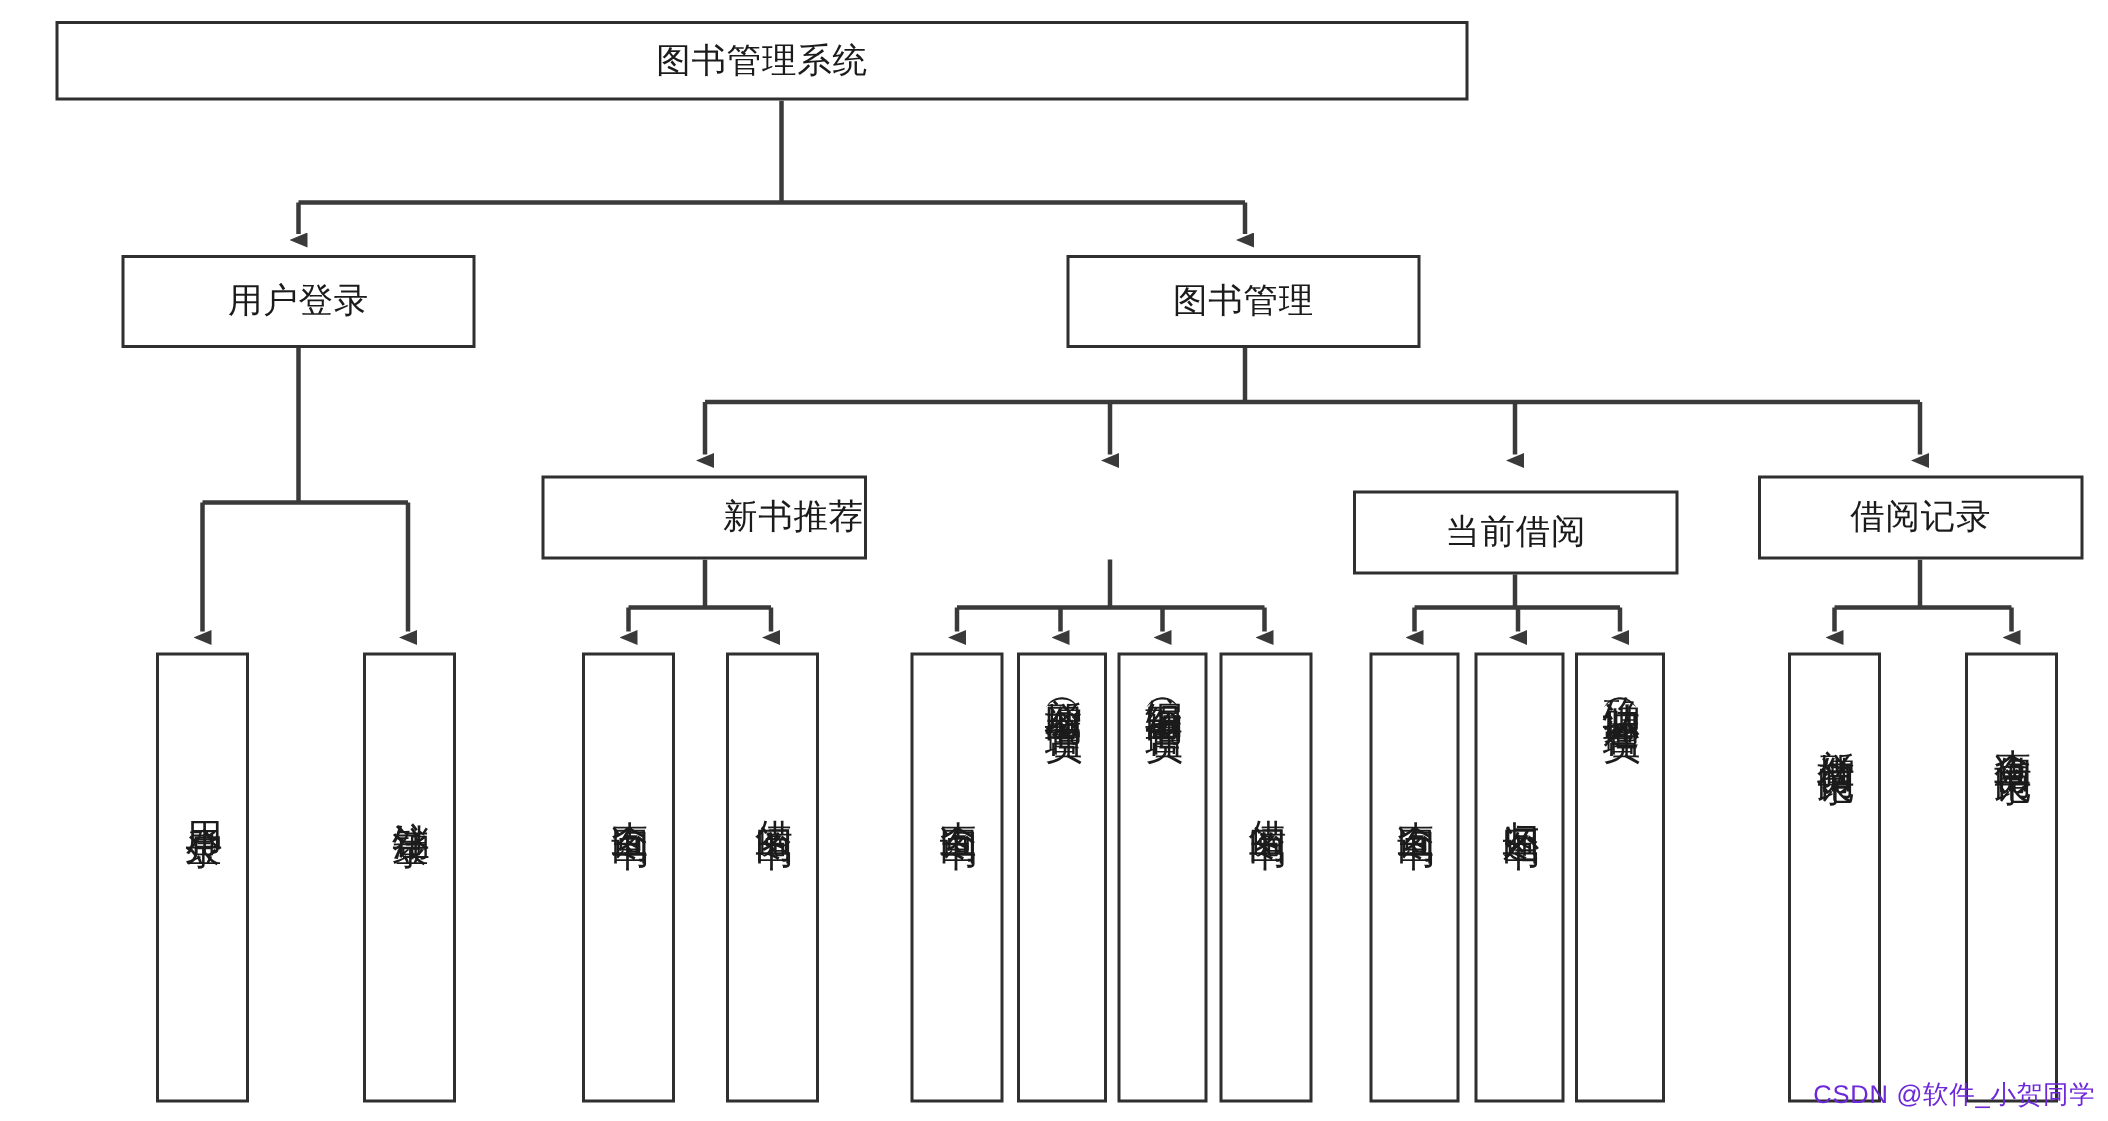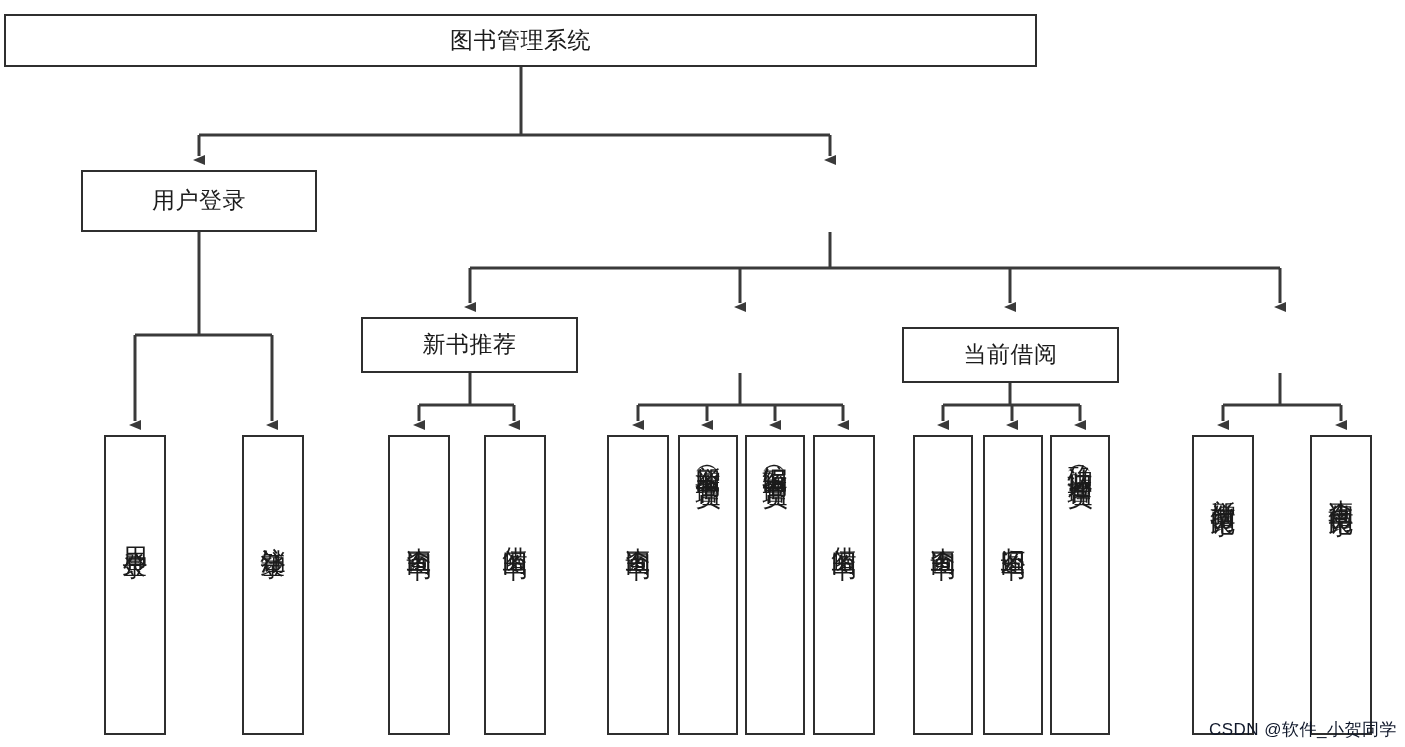--- a/index.html
+++ b/index.html
@@ -59,21 +59,21 @@
     font-size: 25px;
     line-height: 1.0;
     letter-spacing: 3px;
     white-space: nowrap;
   }
   .watermark {
     position: absolute;
     right: 8px;
     bottom: 6px;
     font-size: 17px;
-    color: #0f172a;
+    color: #6d28d9;
     z-index: 5;
     white-space: nowrap;
     letter-spacing: 0.5px;
   }
 </style>
 </head>
 <body>
 
 <div id="canvas">
 
@@ -120,33 +120,39 @@
       <path d="M 1012 405 L 1012 421" marker-end="url(#arrow)"></path>
       <path d="M 1080 405 L 1080 421" marker-end="url(#arrow)"></path>
 
       <path d="M 1280 373 L 1280 405"></path>
       <path d="M 1223 405 L 1341 405"></path>
       <path d="M 1223 405 L 1223 421" marker-end="url(#arrow)"></path>
       <path d="M 1341 405 L 1341 421" marker-end="url(#arrow)"></path>
     </g>
   </svg>
 
-  <div class="node root horizontal" style="left:4px; top:14px; width:1033px; height:53px;">
+  <div class="node root horizontal" style="left:37px; top:14px; width:942px; height:53px;">
     <span class="node-label">图书管理系统</span>
   </div>
 
   <div class="node horizontal" style="left:81px; top:170px; width:236px; height:62px;">
     <span class="node-label">用户登录</span>
   </div>
+  <div class="node horizontal" style="left:711px; top:170px; width:236px; height:62px;">
+    <span class="node-label">图书管理</span>
+  </div>
 
-  <div class="node horizontal" style="left:361px; top:317px; width:217px; height:56px;">
+  <div class="node horizontal" style="left:361px; top:317px; width:217px; height:56px;justify-content:flex-end;">
     <span class="node-label">新书推荐</span>
   </div>
   <div class="node horizontal" style="left:902px; top:327px; width:217px; height:56px;">
     <span class="node-label">当前借阅</span>
+  </div>
+  <div class="node horizontal" style="left:1172px; top:317px; width:217px; height:56px;">
+    <span class="node-label">借阅记录</span>
   </div>
 
   <div class="node vertical" style="left:104px; top:435px; width:62px; height:300px; padding-top:90px;">
     <span class="node-label">用户登录</span>
   </div>
   <div class="node vertical" style="left:242px; top:435px; width:62px; height:300px; padding-top:90px;">
     <span class="node-label">注销登录</span>
   </div>
 
   <div class="node vertical" style="left:388px; top:435px; width:62px; height:300px; padding-top:90px;">

